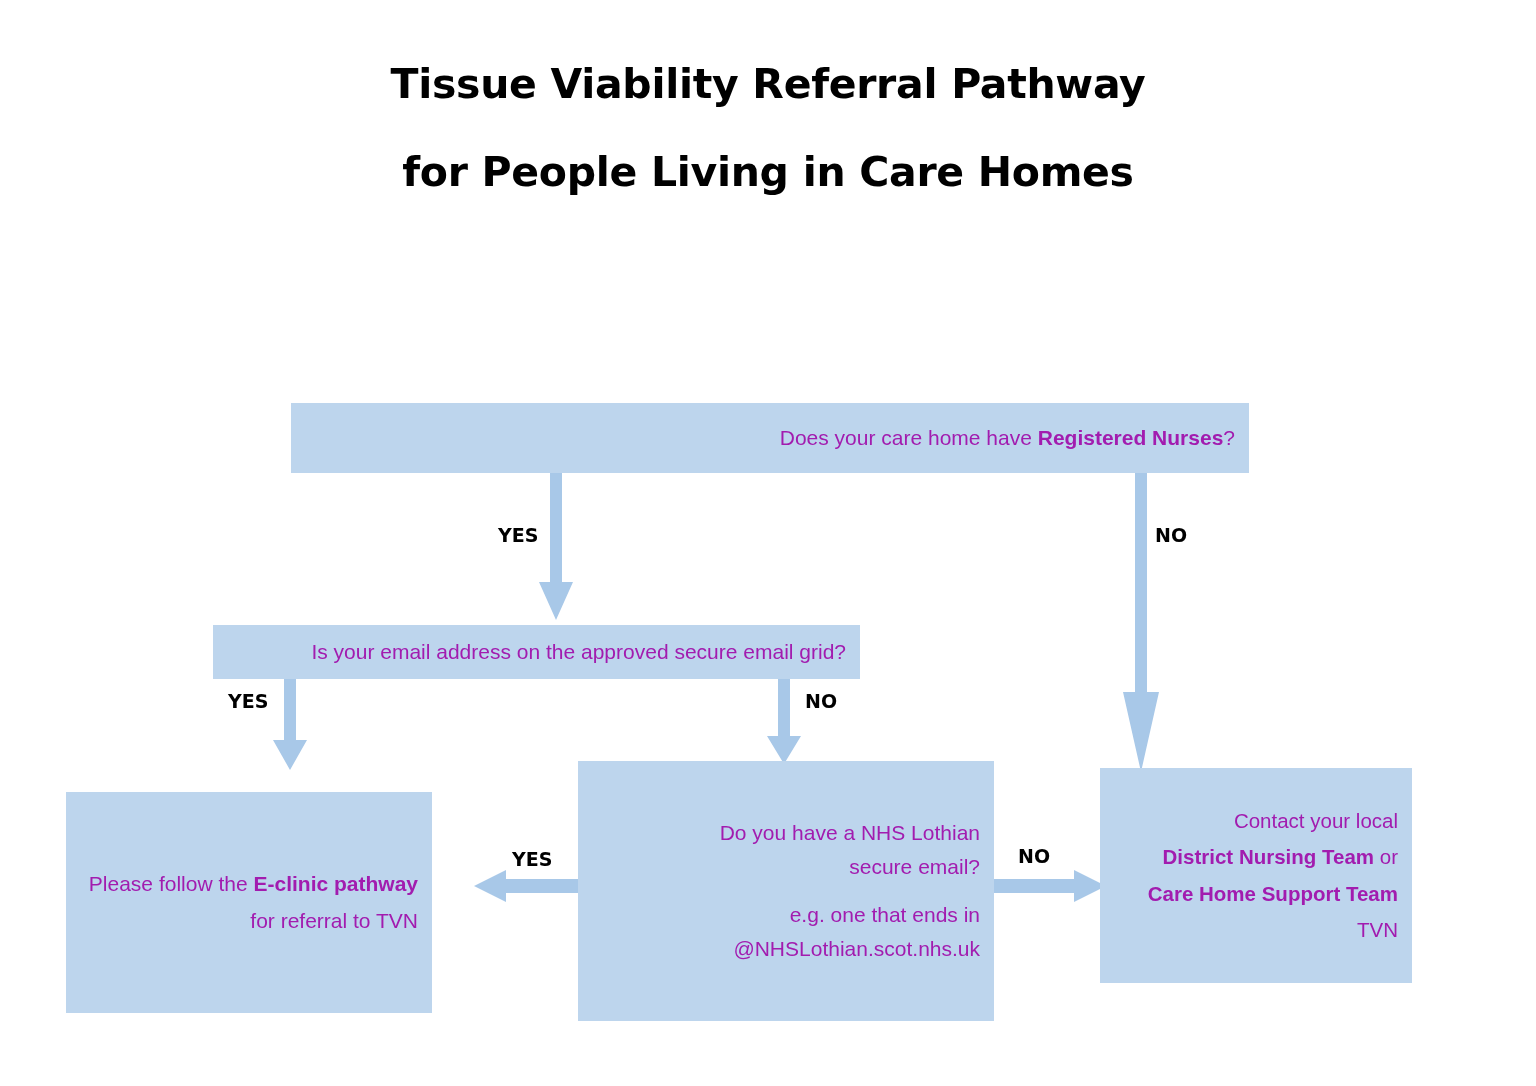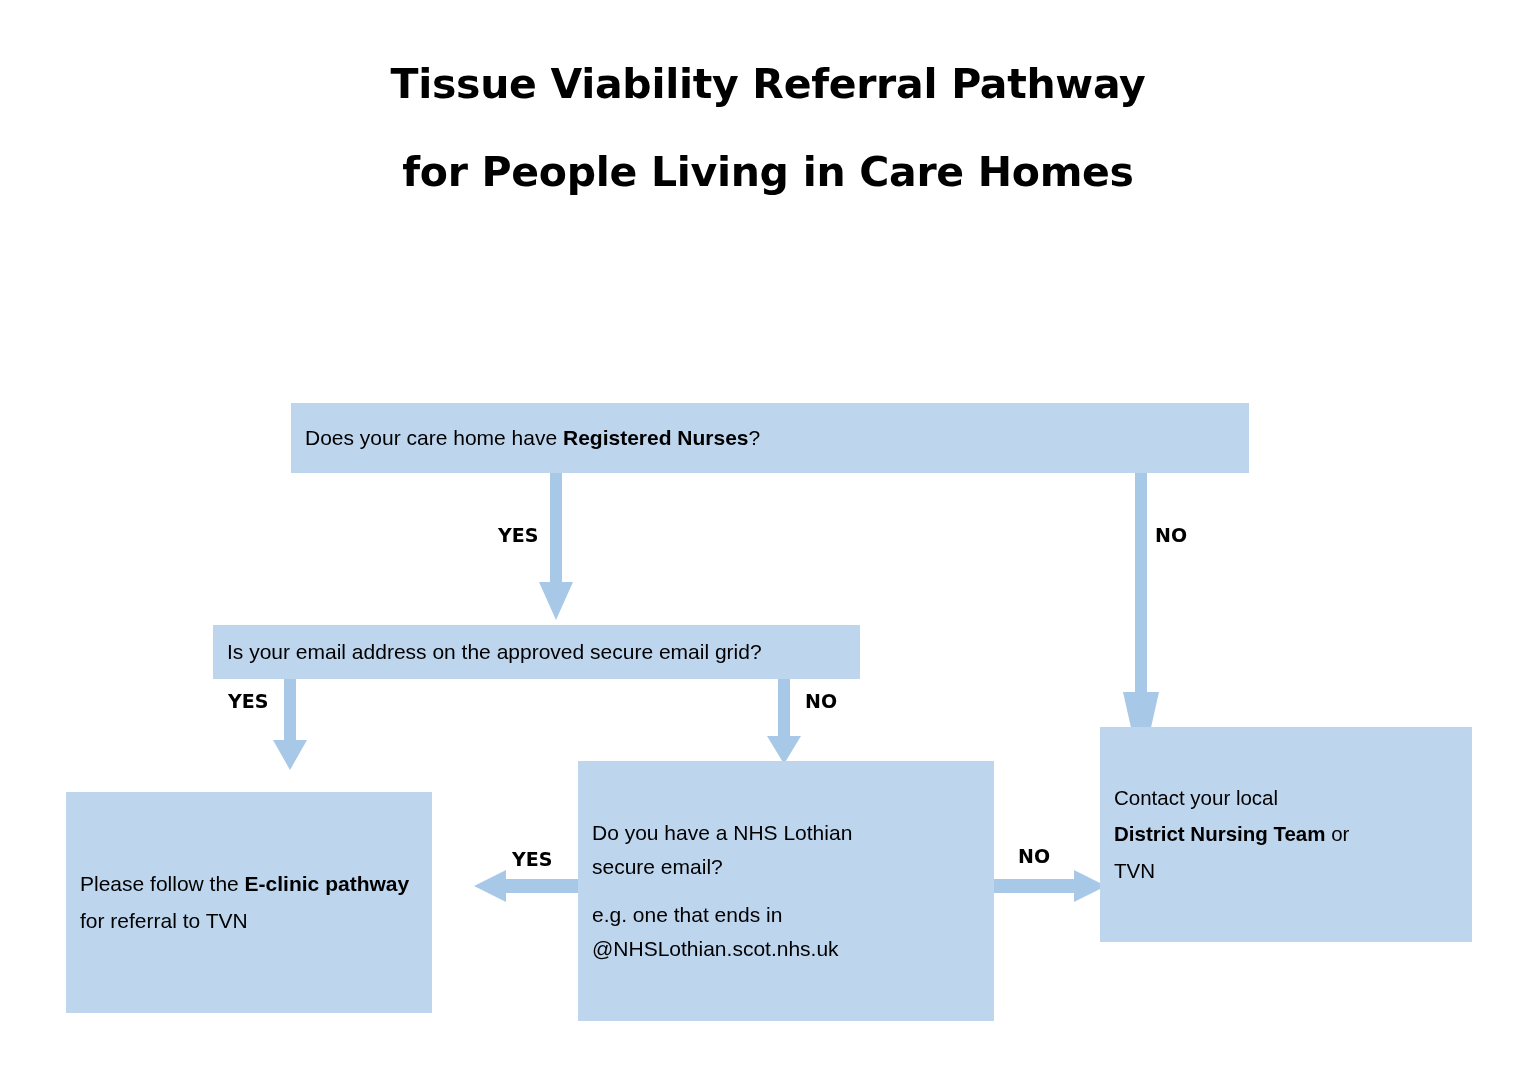--- a/index.html
+++ b/index.html
@@ -38,35 +38,35 @@
   }
 
   
   .box {
     position: absolute;
     background: #bdd5ed;
     box-sizing: border-box;
     display: flex;
     align-items: center;
     justify-content: center;
-    text-align: left;
+    text-align: right;
     font-family: "Liberation Sans", sans-serif;
     font-size: 21px;
     line-height: 1.85;
-    color: #000000;
+    color: #a21caf;
     padding: 4px 14px;
   }
   .box .inner { width: 100%; }
   .box b { font-weight: bold; }
 
   #box-nurses { left: 291px; top: 403px; width: 958px; height: 70px; }
   #box-grid   { left: 213px; top: 617px; width: 647px; height: 54px; margin-top: 8px; }
   #box-eclinic{ left: 66px;  top: 768px; width: 366px; height: 221px; margin-top: 24px; }
   #box-secure { left: 578px; top: 761px; width: 416px; height: 260px; }
-  #box-contact{ left: 1100px;top: 727px; width: 372px; height: 215px; }
+  #box-contact{ left: 1100px;top: 768px; width: 312px; height: 215px; }
 
   #box-eclinic .inner { line-height: 1.75; }
   #box-secure .inner  { line-height: 1.62; }
   #box-contact .inner { line-height: 1.78; font-size: 20.5px; }
   #box-secure .para-gap { display:block; height: 14px; }
 
   
   .arrow { position: absolute; }
   .arrow svg { display: block; }
 
@@ -155,17 +155,18 @@
       <span class="para-gap"></span>
       <div>e.g. one that ends in</div>
       <div>@NHSLothian.scot.nhs.uk</div>
     </div>
   </div>
 
   <div class="box" id="box-contact">
     <div class="inner">
       <div>Contact your local</div>
       <div><b>District Nursing Team</b><span> or</span></div>
+      <div><b>Care Home Support Team</b></div>
       <div>TVN</div>
     </div>
   </div>
 
 </div>
 
 </body></html>

